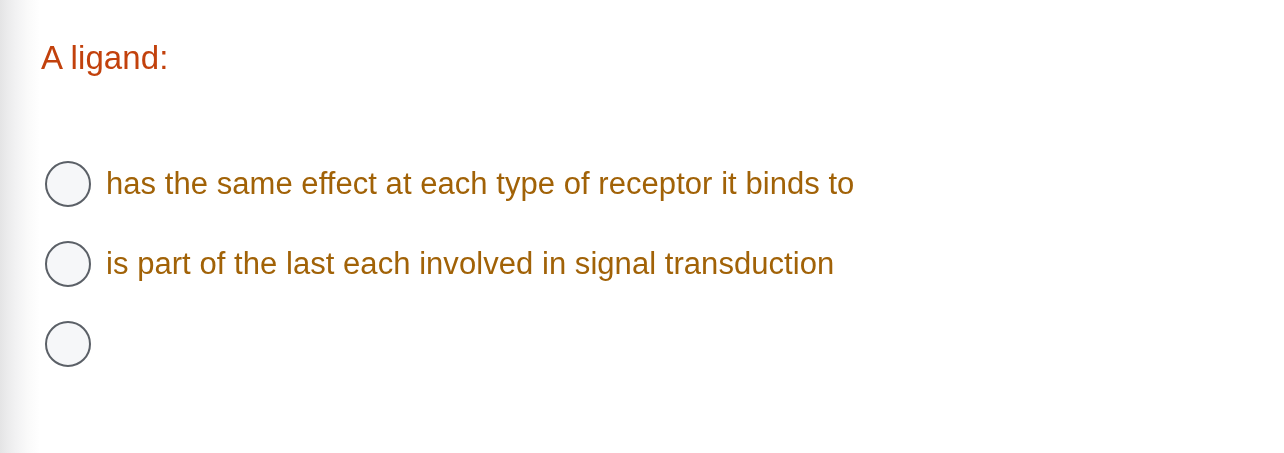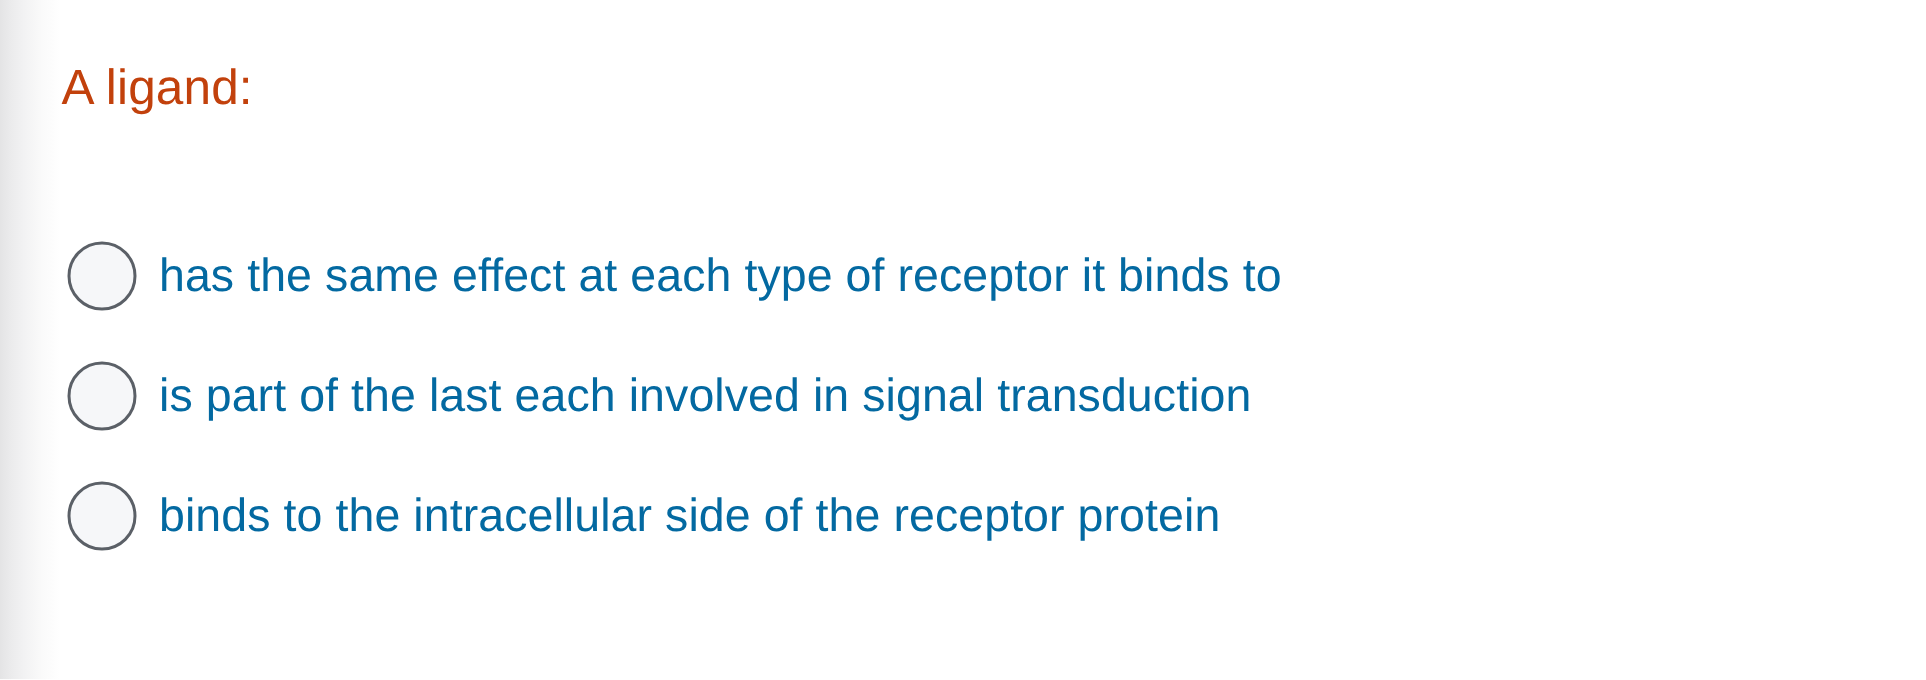--- a/index.html
+++ b/index.html
@@ -78,21 +78,21 @@
     border-radius: 50%;
     border: 2px solid #5b6067;
     background: #f6f7f9;
     box-sizing: border-box;
   }
 
   .option-label {
     margin-left: 15px;
     font-size: 31px;
     line-height: 40px;
-    color: #0369a1;
+    color: #a16207;
     letter-spacing: 0.05px;
     white-space: nowrap;
   }
 </style>
 </head>
 <body>
 
 <div class="screen">
 
   <div class="left-edge-gradient"></div>
@@ -109,18 +109,17 @@
       </div>
 
 
       <div class="option-row">
         <span class="radio-outer"></span>
         <span class="option-label">is part of the last each involved in signal transduction</span>
       </div>
 
       <div class="option-row">
         <span class="radio-outer"></span>
-        <span class="option-label">binds to the intracellular side of the receptor protein</span>
       </div>
 
     </div>
   </div>
 </div>
 
 </body></html>

